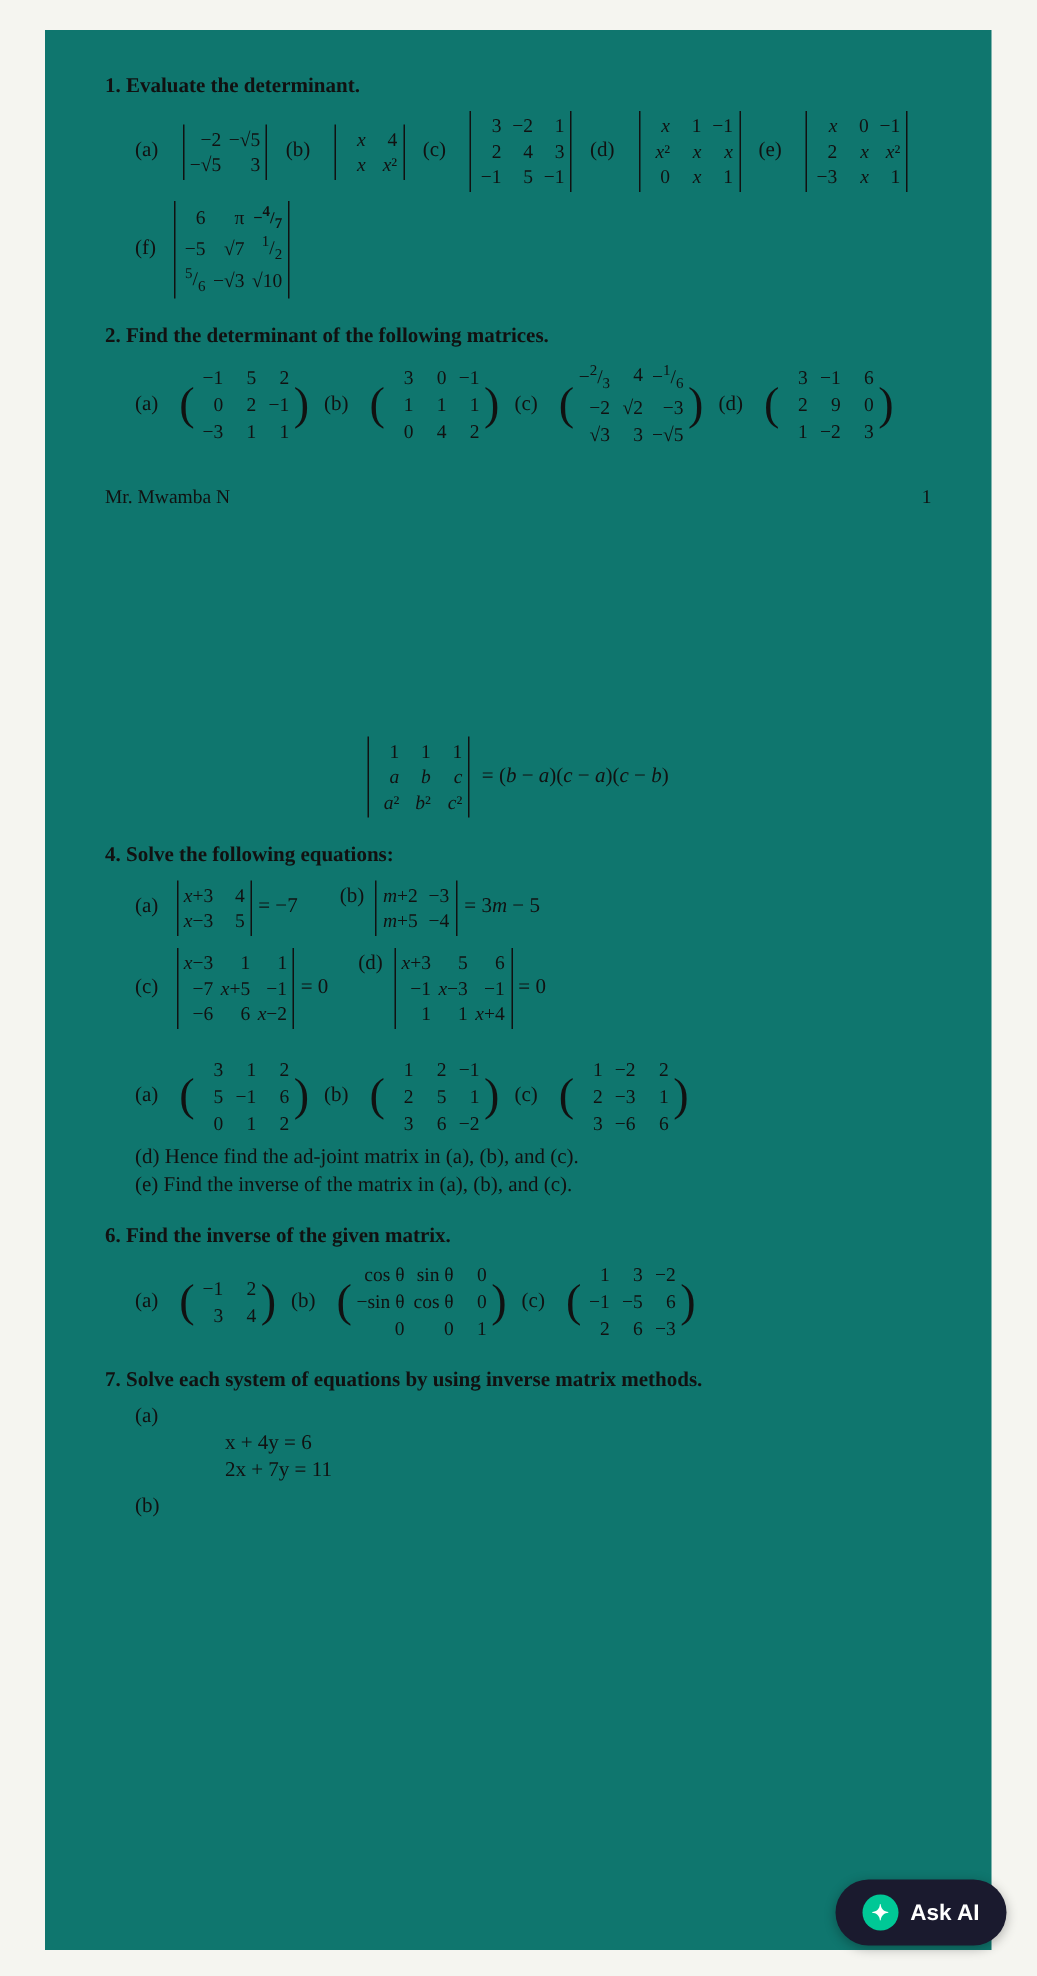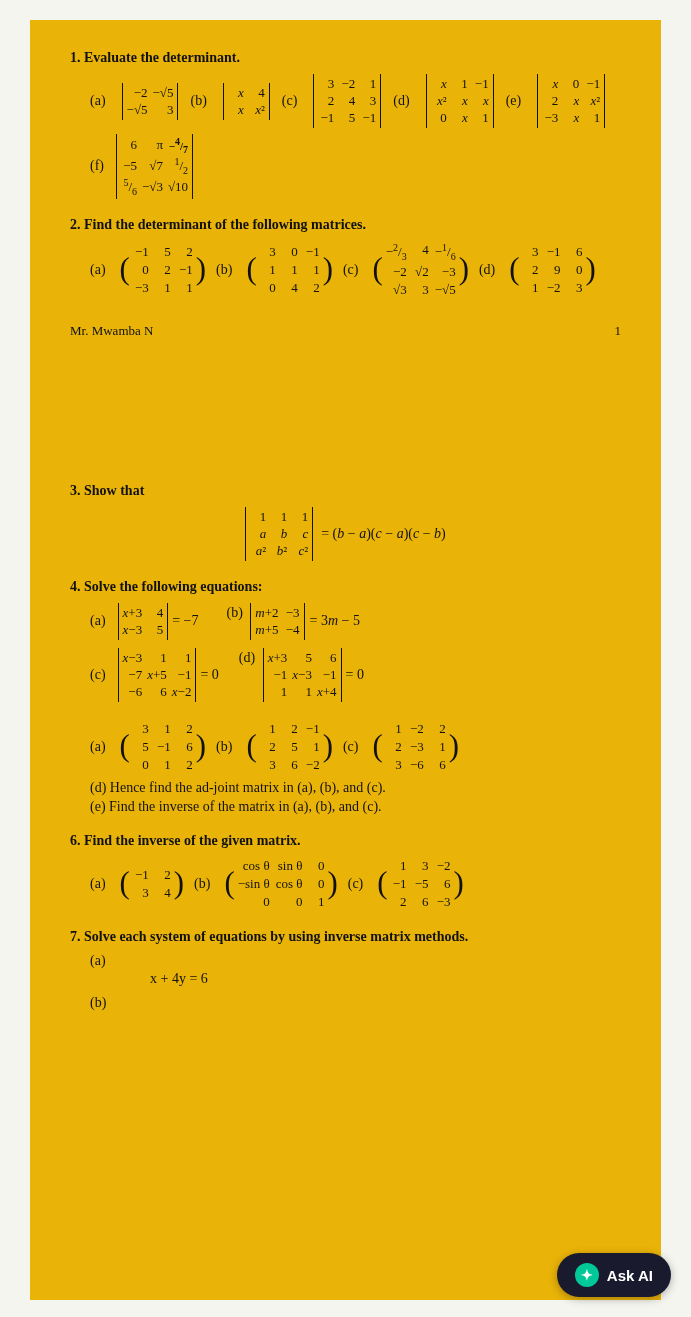--- a/index.html
+++ b/index.html
@@ -7,21 +7,21 @@
       font-family: 'Times New Roman', Times, serif;
       background: #f5f5f0;
       width: 691px;
       min-height: 1317px;
       padding: 20px 30px;
       font-size: 14px;
       color: #111;
       position: relative;
     }
     .page {
-      background: #eab308;
+      background: #0f766e;
       width: 100%;
       min-height: 1280px;
       padding: 30px 40px;
       position: relative;
     }
     .section {
       margin-bottom: 18px;
     }
     .section-title {
       font-weight: bold;
@@ -268,21 +268,20 @@
   </div>
 
   <div class="author-line">
     <span>Mr. Mwamba N</span>
     <span>1</span>
   </div>
 
   <div class="spacer"></div>
 
   <div class="section">
-    <div class="section-title">3. Show that</div>
     <div class="math-block">
       <span style="display:inline-flex;align-items:center; gap:8px;">
         <span class="abs-det c3" style="font-size:13px;">
           <span class="cell">1</span>
             <span class="cell">1</span>
             <span class="cell">1</span>
           <span class="cell"><i>a</i></span>
             <span class="cell"><i>b</i></span>
             <span class="cell"><i>c</i></span>
           <span class="cell"><i>a</i>²</span>
@@ -473,20 +472,21 @@
     </div>
   </div>
 
   <div class="section">
     <div class="section-title">7. Solve each system of equations by using inverse matrix methods.</div>
 
     <div style="margin-left:20px; margin-top:4px;">
       <span>(a)</span>
       <div class="sys-eq">
         <div class="sys-line">x + 4y = 6</div>
+        <div class="sys-line">2x + 7y = 11</div>
       </div>
     </div>
 
     <div style="margin-left:20px; margin-top:8px;">
       <span>(b)</span>
     </div>
   </div>
 
 </div>
 

